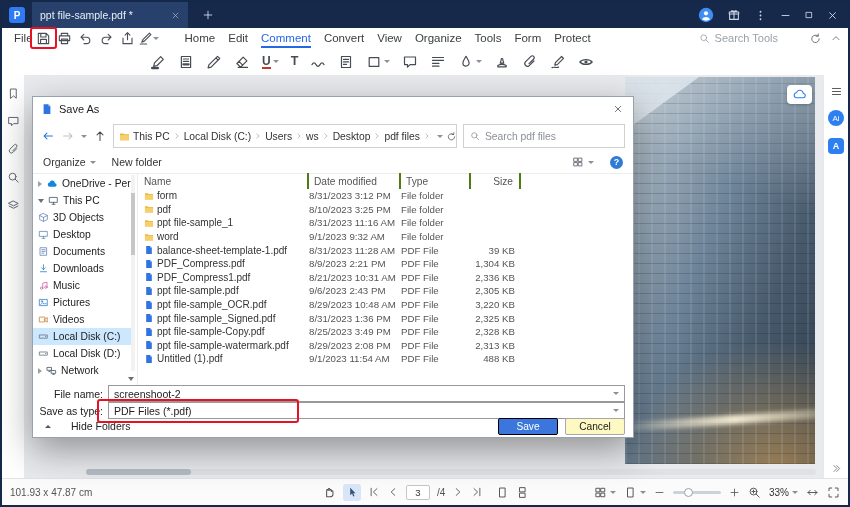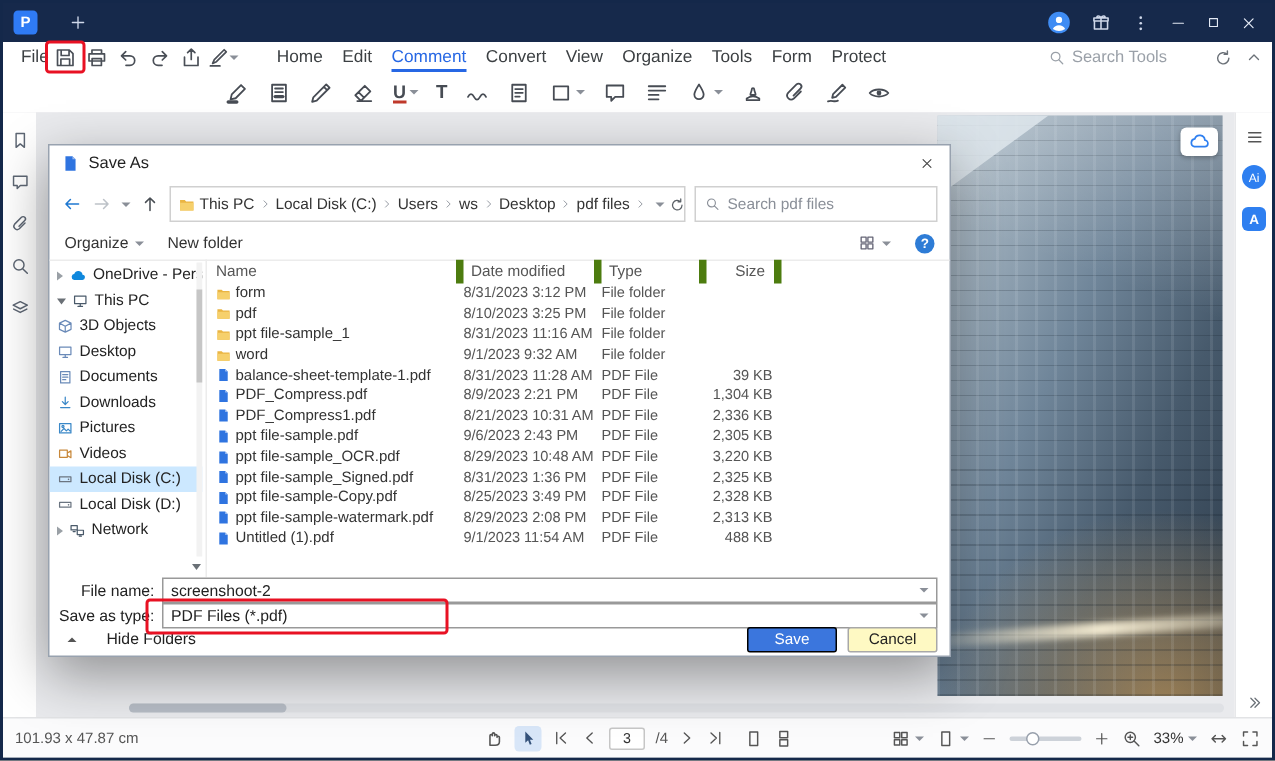--- a/index.html
+++ b/index.html
@@ -80,21 +80,21 @@
   .tree{position:absolute;left:0;top:0;bottom:0;width:102px;padding-top:2px;overflow:hidden}
   .titem{height:17px;display:flex;align-items:center;gap:4px;padding-left:5px;white-space:nowrap;overflow:hidden;font-size:10.3px;color:#222}
   .titem.child{}
   .titem.sel{background:#cce8ff}
   .tree-sb{position:absolute;right:0;top:2px;bottom:14px;width:4px;background:#f2f2f2}
   .tree-sb .thumb{position:absolute;top:18px;left:0;width:100%;height:62px;background:#c6c6c6}
   .tree-down{position:absolute;right:1px;bottom:2px}
   .vsep{position:absolute;left:104px;top:0;bottom:0;width:1px;background:#ececec}
   .flist{position:absolute;left:106px;right:0;top:0;bottom:0;overflow:hidden}
   .fhead{display:grid;grid-template-columns:170px 92px 70px 50px 1fr;height:16px;align-items:center;color:#555;font-size:10.2px}
-  .fhead>div{border-right:5px solid #4d7c0f;height:100%;display:flex;align-items:center;padding-left:5px}
+  .fhead>div{border-right:2px solid #4d7c0f;height:100%;display:flex;align-items:center;padding-left:5px}
   .fhead .h-size{justify-content:flex-end;padding-right:6px}
   .fhead .h-fill{border-right:none}
   .frow{display:grid;grid-template-columns:18px 152px 92px 70px 50px;height:13.6px;align-items:center;font-size:10px;color:#222}
   .frow .cicon{display:flex;justify-content:flex-end;padding-right:3px}
   .frow .cname,.frow .cdate,.frow .ctype{white-space:nowrap;overflow:hidden;color:#333}
   .frow .cdate,.frow .ctype{color:#555;font-size:9.7px}
   .frow .csize{text-align:right;padding-right:6px;color:#555;font-size:9.7px}
   .fld-row{position:absolute;left:0;right:0;height:17px;display:flex;align-items:center}
   .fld-label{width:70px;text-align:right;padding-right:5px;color:#222}
   .combo{flex:1;margin-right:8px;height:15px;border:1px solid #999;background:#fff;display:flex;align-items:center;padding:0 5px;position:relative}
@@ -325,20 +325,26 @@
 <symbol id="s-crumbsep" viewBox="0 0 16 16">
           <path d="M6 3.8 10.2 8 6 12.2"></path>
         </symbol>
 </defs>
     </svg>
 
 <div class="titlebar">
   <div class="logo">
         <span>P</span>
       </div>
+  <div class="doc-tab">
+    <span class="doc-tab-title">ppt file-sample.pdf *</span>
+    <svg class="ic" width="9" height="9" style="color:#aeb9cc">
+          <use href="#s-close"></use>
+        </svg>
+  </div>
   <div class="tb-plus">
         <svg class="ic" width="12" height="12" style="color:#cfd8ea">
           <use href="#s-plus"></use>
         </svg>
       </div>
   <div class="tb-right">
     <svg class="icf" width="16" height="16">
           <use href="#s-avatar"></use>
         </svg>
     <svg class="ic" width="14" height="14" style="color:#cfd8ea">
@@ -683,20 +689,26 @@
             </svg>
             <span>Documents</span>
           </div>
       <div class="titem child">
             <svg class="ic" width="11" height="11" style="color:#3a88c8">
               <use href="#s-dl"></use>
             </svg>
             <span>Downloads</span>
           </div>
       <div class="titem child">
+            <svg class="ic" width="11" height="11" style="color:#c86aa8">
+              <use href="#s-music"></use>
+            </svg>
+            <span>Music</span>
+          </div>
+      <div class="titem child">
             <svg class="ic" width="11" height="11" style="color:#3a88c8">
               <use href="#s-pic"></use>
             </svg>
             <span>Pictures</span>
           </div>
       <div class="titem child">
             <svg class="ic" width="11" height="11" style="color:#c8883a">
               <use href="#s-vid"></use>
             </svg>
             <span>Videos</span>

